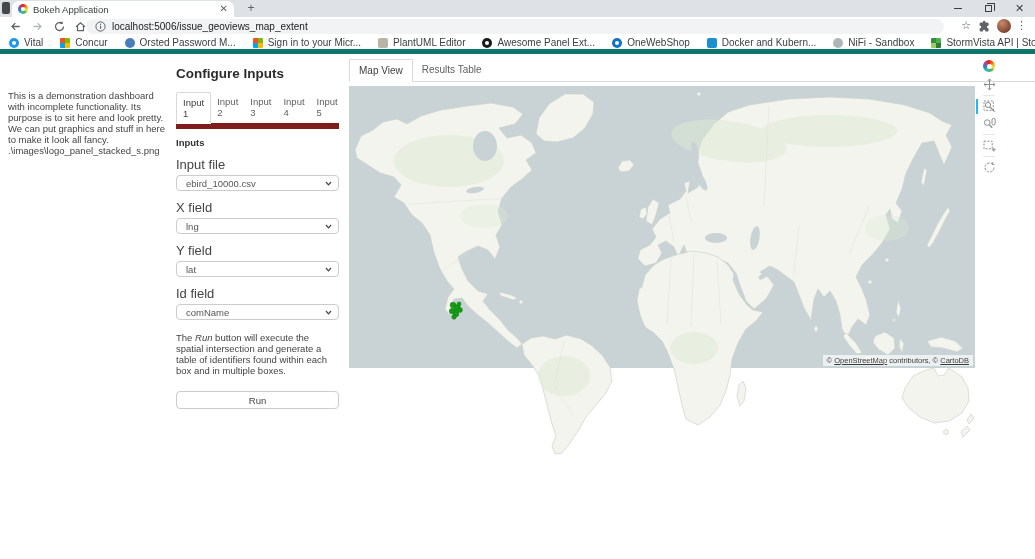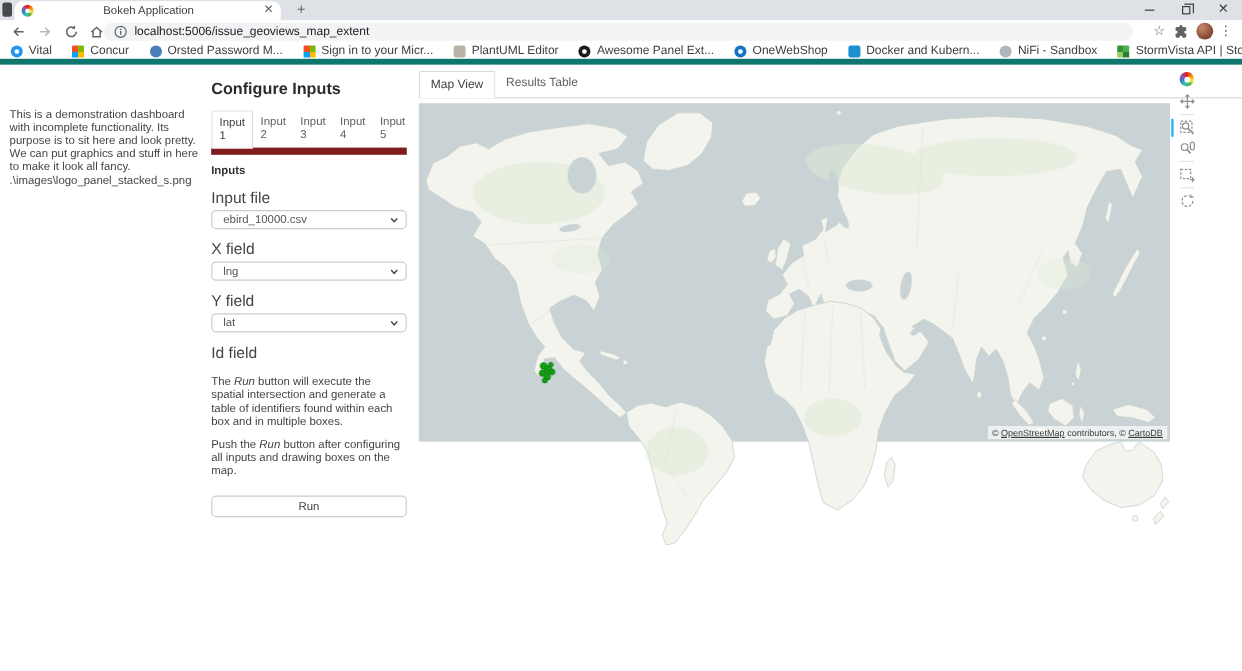--- a/index.html
+++ b/index.html
@@ -6,21 +6,21 @@
   html,body { width:1035px; height:559px; overflow:hidden; }
   body { font-family:"Liberation Sans","DejaVu Sans",sans-serif; background:#fff; }
   .screen { position:relative; width:1035px; height:559px; background:#fff; overflow:hidden; }
 
   
   .titlebar { position:absolute; left:0; top:0; width:1035px; height:17px; background:#dee1e6; }
   .win-edge { position:absolute; left:2px; top:2px; width:8px; height:12px; background:#46484b; border-radius:2px; }
   .tab { position:absolute; left:12px; top:1px; width:222px; height:16px; background:#fff;
          border-radius:7px 7px 0 0; display:flex; align-items:center; gap:5px; padding:0 6px;
          font-size:9.5px; color:#3c4043; }
-  .tab-title { flex:1; white-space:nowrap; overflow:hidden;text-align:center; }
+  .tab-title { flex:1; white-space:nowrap; overflow:hidden; }
   .tab-close { color:#5f6368; font-size:10px; line-height:10px; }
   .new-tab { position:absolute; left:244px; top:2px; width:14px; height:14px; color:#5f6368;
              font-size:12px; line-height:13px; text-align:center; }
   .win-controls { position:absolute; right:0; top:0; height:17px; display:flex; }
   .win-btn { width:31px; height:17px; display:flex; align-items:center; justify-content:center; color:#3c4043; }
   .min-glyph { width:8px; height:1px; background:#3c4043; display:block; }
   .restore-glyph { width:7px; height:7px; border:1px solid #3c4043; position:relative; display:block; }
   .restore-glyph::before { content:""; position:absolute; left:1px; top:-3px; width:7px; height:7px;
                            border:1px solid #3c4043; border-left:none; border-bottom:none; }
   .close-glyph { font-size:11px; line-height:11px; }
@@ -233,23 +233,28 @@
 
       <div class="field-label">Y field</div>
       <div class="select">
         <span>lat</span>
         <svg width="7" height="5" viewBox="0 0 7 5">
             <polyline points="1,1 3.5,3.8 6,1" stroke="#444" stroke-width="1.2" fill="none"></polyline>
           </svg>
       </div>
 
       <div class="field-label">Id field</div>
+      <div class="select">
+        <span>comName</span>
+        <svg width="7" height="5" viewBox="0 0 7 5">
+            <polyline points="1,1 3.5,3.8 6,1" stroke="#444" stroke-width="1.2" fill="none"></polyline>
+          </svg>
+      </div>
 
       <div class="help"><span>The </span><span class="em">Run</span><span> button will execute the spatial intersection and generate a table of identifiers found within each box and in multiple boxes.</span></div>
-      <div class="help" style="margin-top:8px"><span>Push the </span><span class="em">Run</span><span> button after configuring all inputs and drawing boxes on the map.</span></div>
 
       <div class="run-btn">Run</div>
     </div>
 
     <div class="map-col">
       <div class="map-tabs">
         <span class="mtab active">Map View</span>
         <span class="mtab">Results Table</span>
       </div>
 

